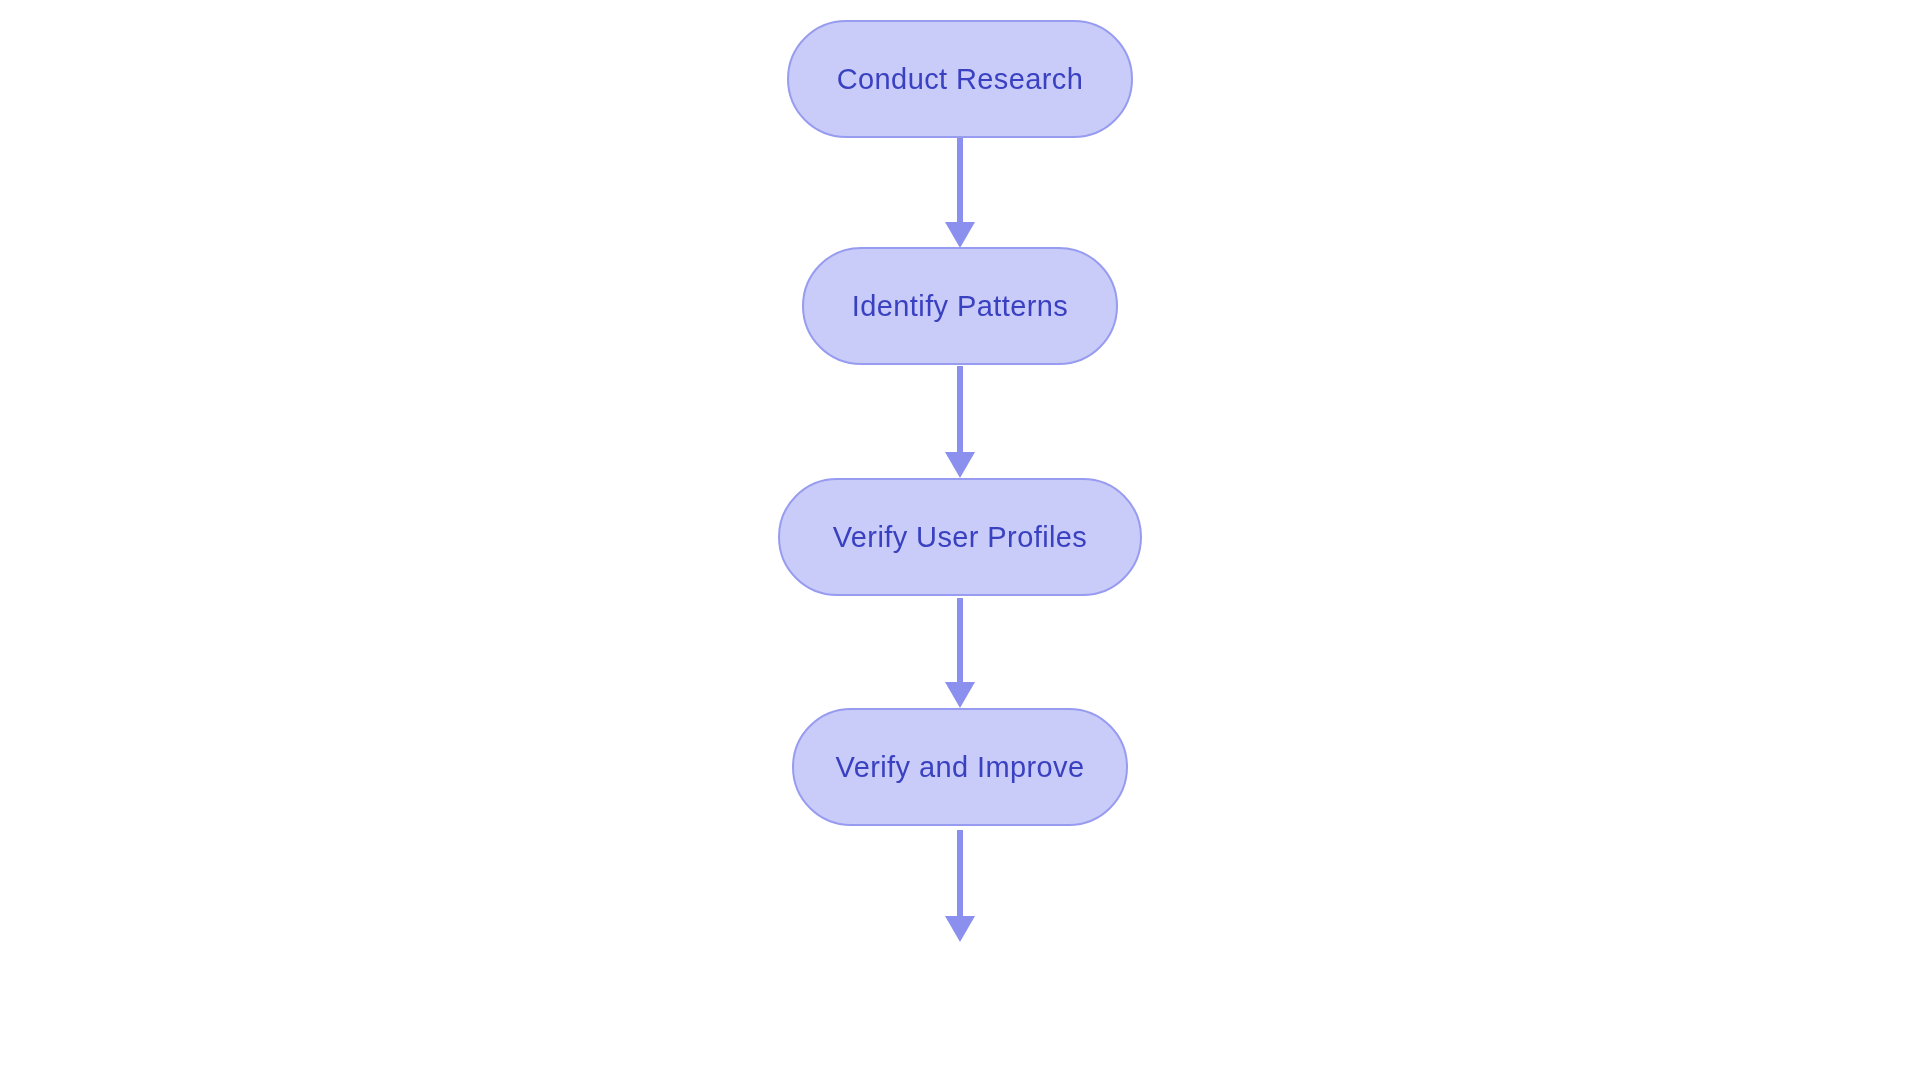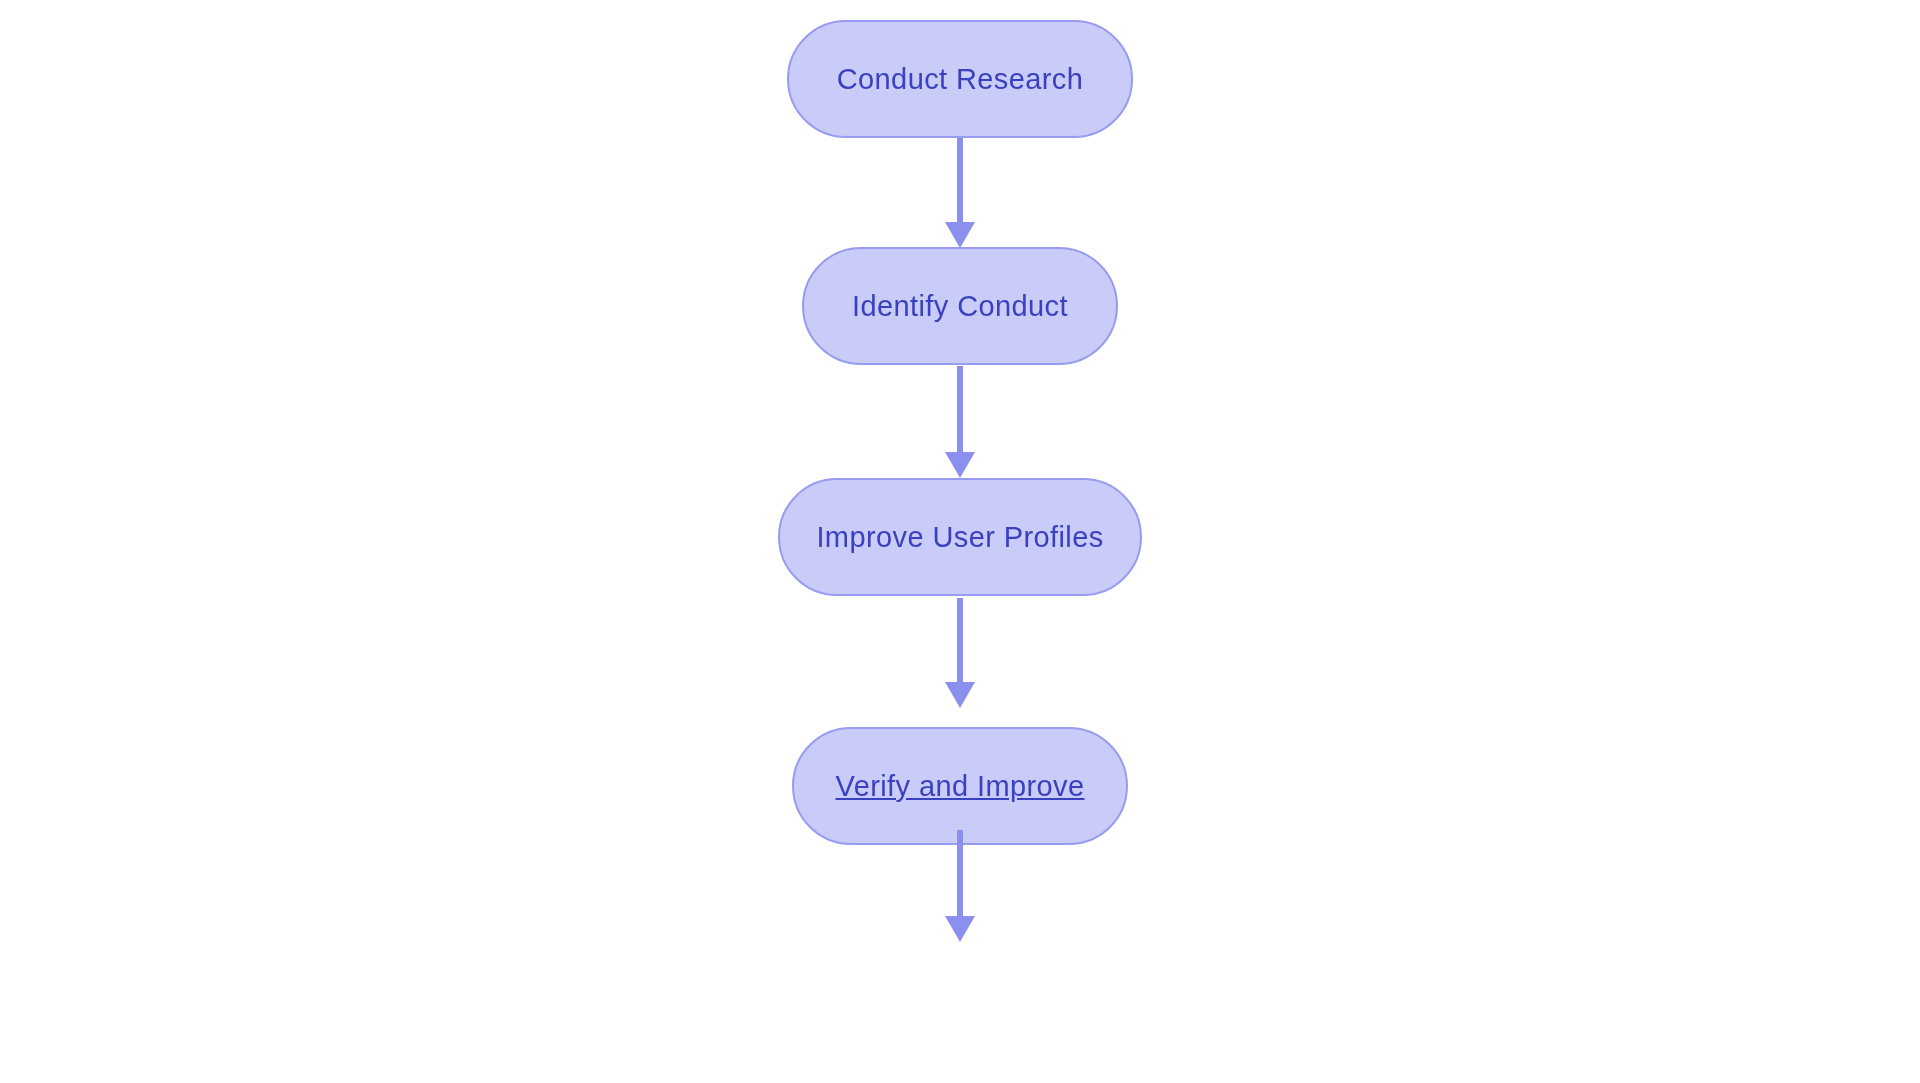--- a/index.html
+++ b/index.html
@@ -27,21 +27,21 @@
     justify-content: center;
     color: var(--text, #3a41c1);
     font-size: 29px;
     letter-spacing: 0.4px;
     white-space: nowrap;
     text-align: center;
   }
   .n1 { left: 787px; top: 20px;  width: 346px; }
   .n2 { left: 802px; top: 247px; width: 316px; }
   .n3 { left: 778px; top: 478px; width: 364px; }
-  .n4 { left: 792px; top: 727px; width: 336px; text-decoration: underline; }
+  .n4 { left: 792px; top: 708px; width: 336px; }
   .n5 { left: 648px; top: 942px; width: 624px; height: 120px; }
 
   .arrow {
     position: absolute;
     left: 945px;
     width: 30px;
   }
   .a1 { top: 138px; height: 110px; }
   .a2 { top: 366px; height: 112px; }
   .a3 { top: 598px; height: 110px; }
@@ -71,28 +71,28 @@
 
 <div class="canvas">
 
   <div class="node n1">Conduct Research</div>
 
   <div class="arrow a1">
     <div class="arrow-line"></div>
     <div class="arrow-head"></div>
   </div>
 
-  <div class="node n2">Identify Conduct</div>
+  <div class="node n2">Identify Patterns</div>
 
   <div class="arrow a2">
     <div class="arrow-line"></div>
     <div class="arrow-head"></div>
   </div>
 
-  <div class="node n3">Improve User Profiles</div>
+  <div class="node n3">Verify User Profiles</div>
 
   <div class="arrow a3">
     <div class="arrow-line"></div>
     <div class="arrow-head"></div>
   </div>
 
   <div class="node n4">Verify and Improve</div>
 
   <div class="arrow a4">
     <div class="arrow-line"></div>

